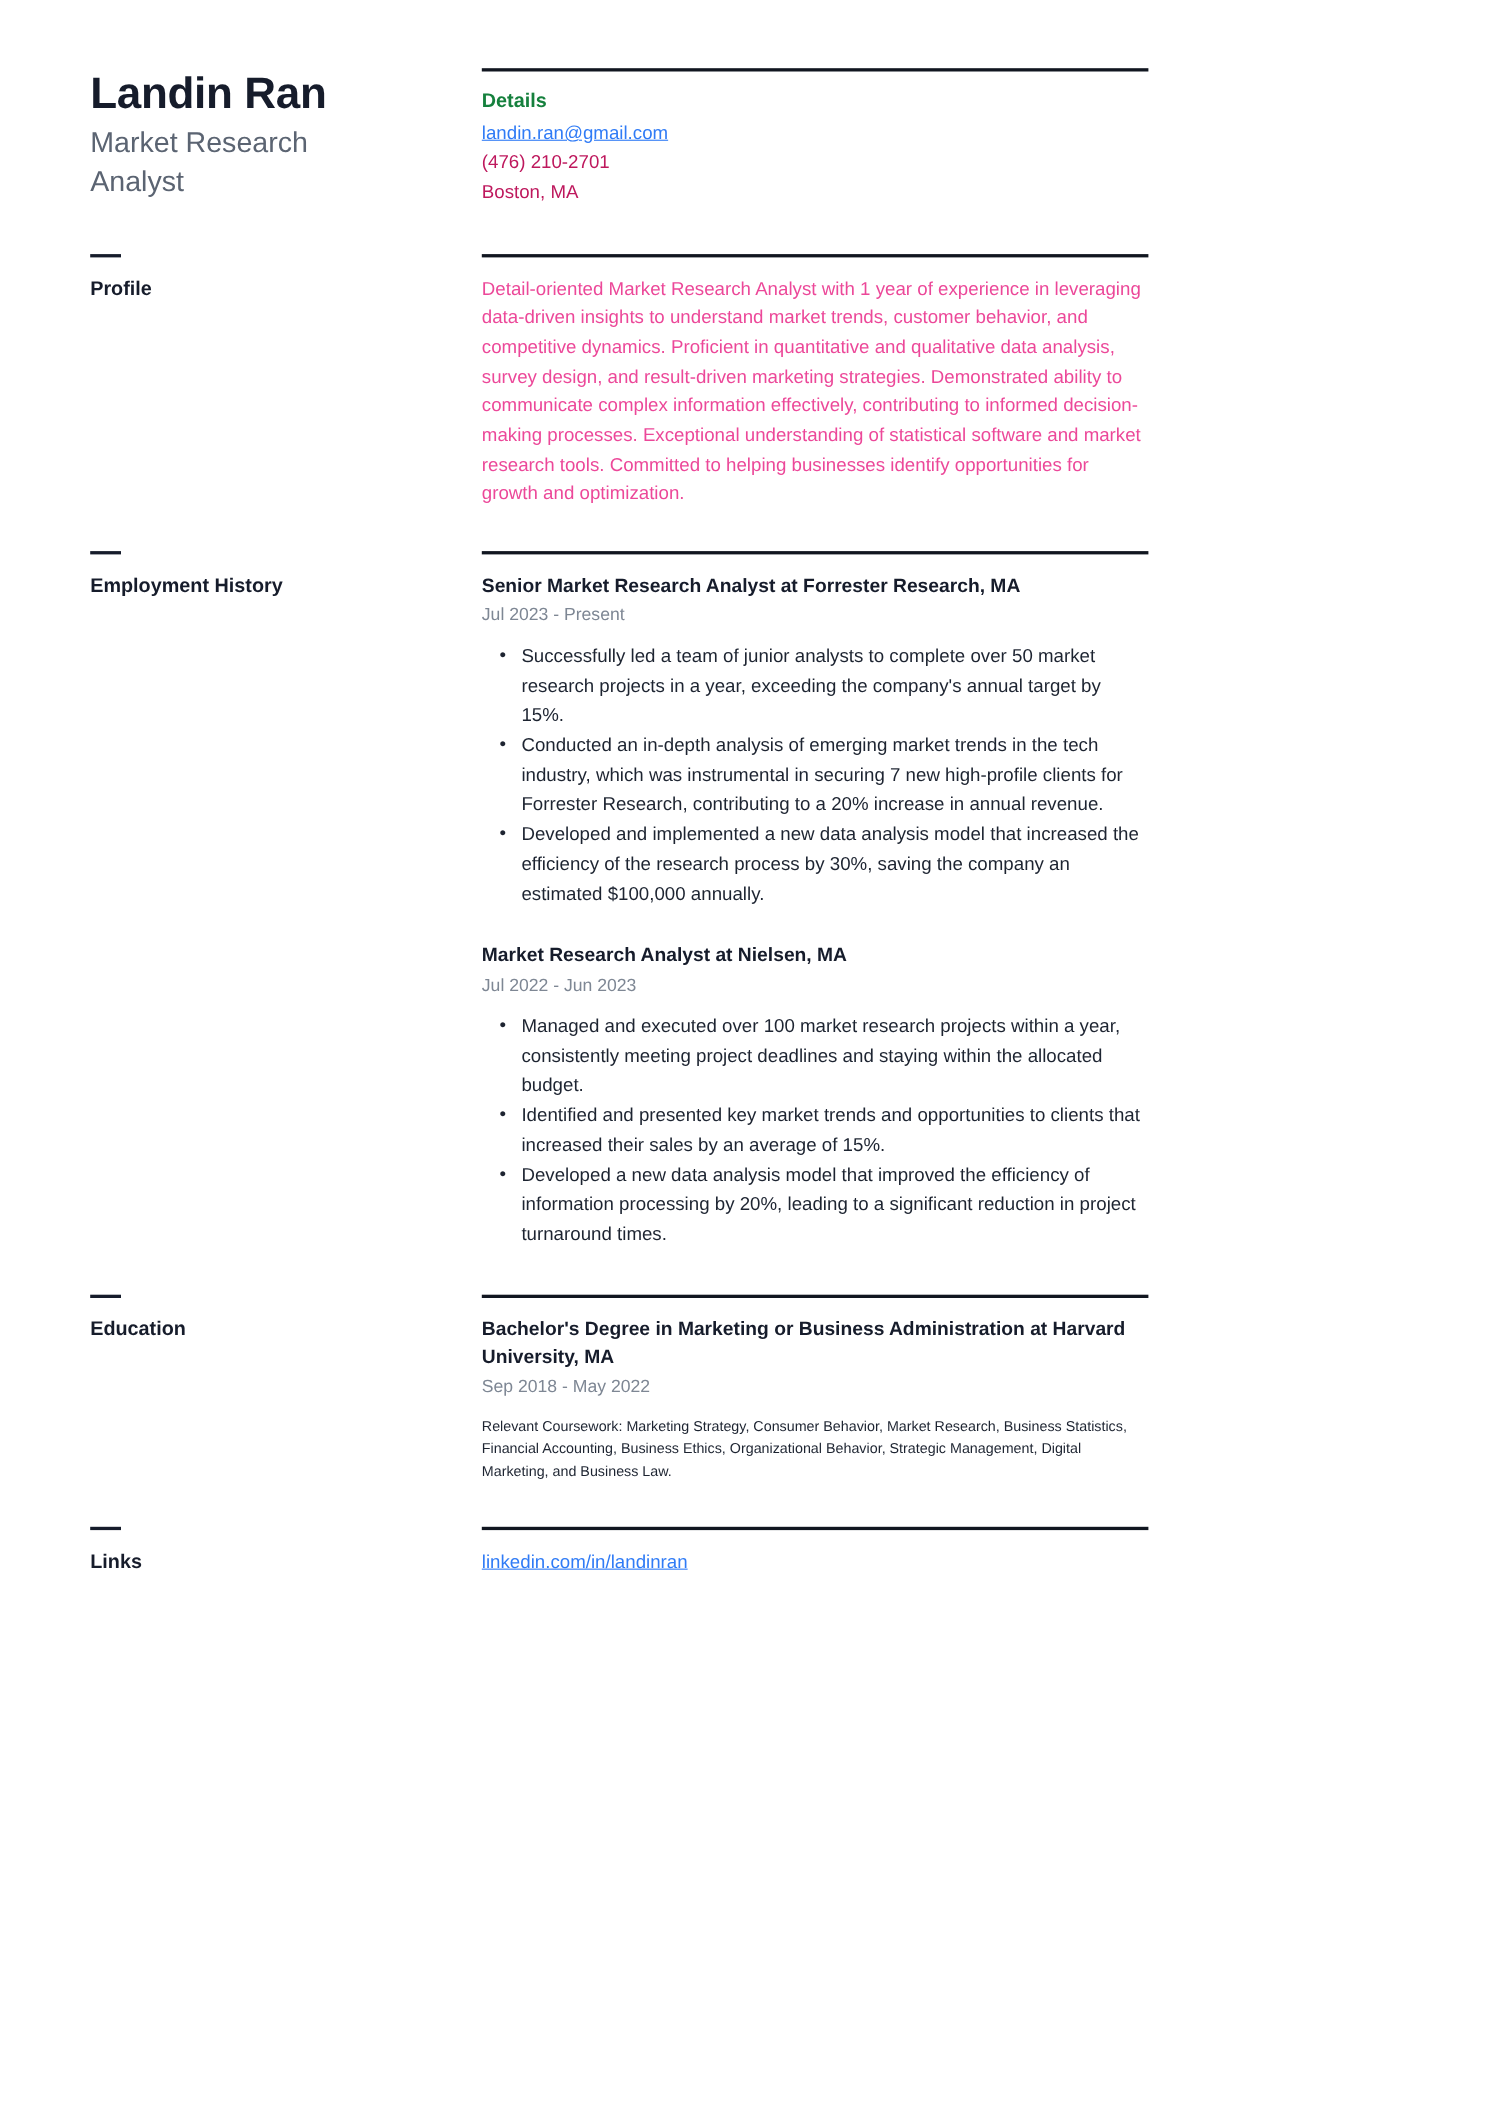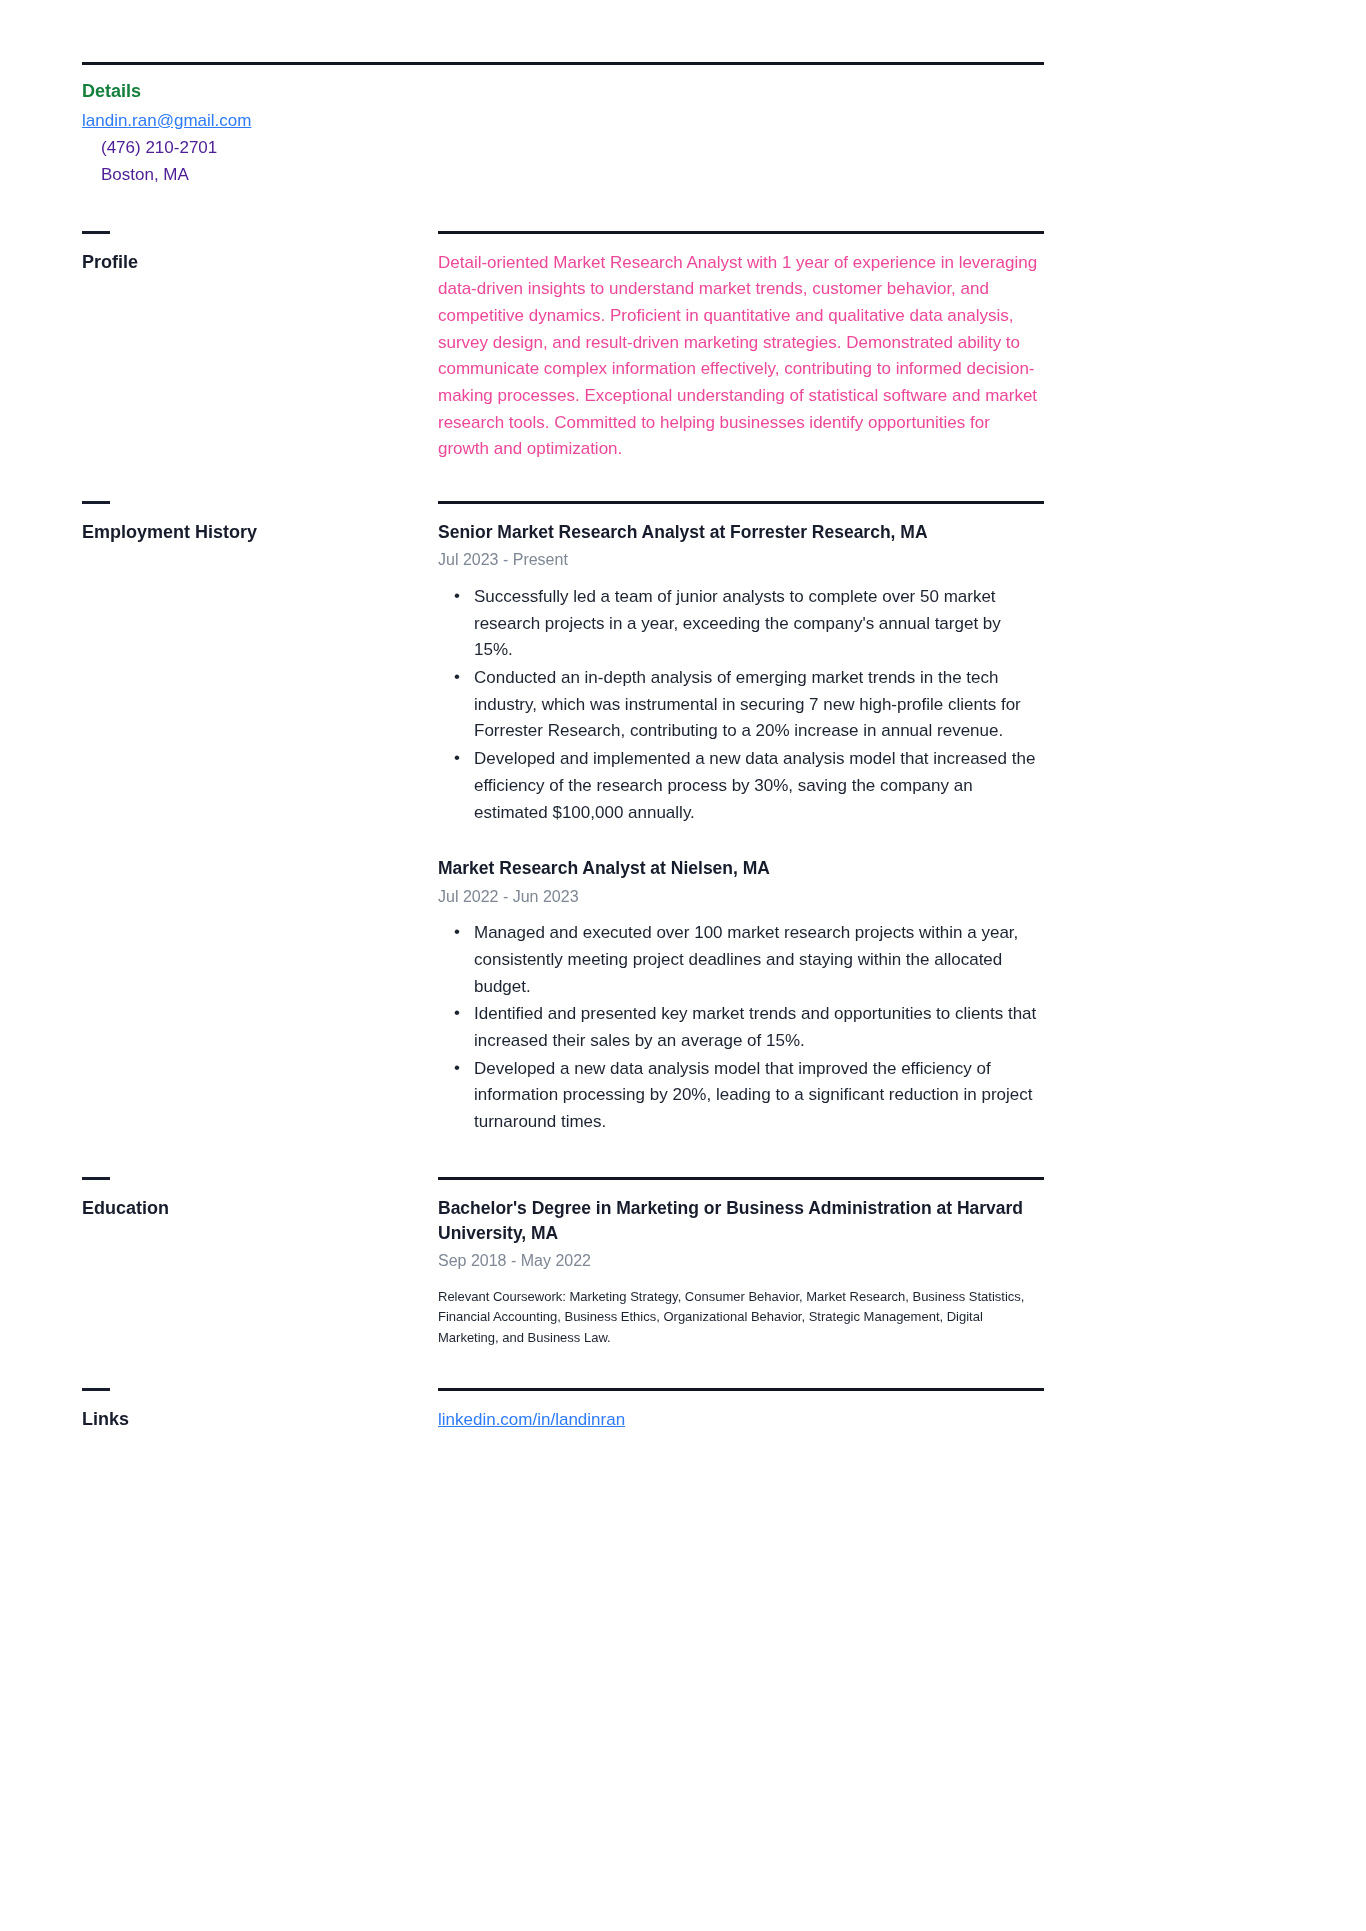--- a/index.html
+++ b/index.html
@@ -87,22 +87,21 @@
   .details-head {
     font-size: 18px;
     font-weight: bold;
     color: #15803d;
     margin-bottom: 6px;
   }
 
   .detail-line {
     font-size: 17px;
     line-height: 1.58;
-    color: #4c1d95;
-    margin-left: 19px;
+    color: #be185d;
   }
 
   a.link {
     color: #2f7bf6;
     text-decoration: underline;
     font-size: 17px;
     line-height: 1.58;
     word-break: break-word;
   }
 
@@ -167,20 +166,26 @@
   .gap-emp     { height: 38px; }
   .gap-edu     { height: 40px; }
   .gap-links   { height: 40px; }
 </style>
 </head>
 <body>
 
 <div class="page">
 
   <div class="section">
+    <div class="sec-label-col">
+      <div class="name-block">
+        <div class="name">Landin Ran</div>
+        <div class="job-title">Market Research<br>Analyst</div>
+      </div>
+    </div>
     <div class="sec-body-col">
       <div class="rule"></div>
       <div class="body-inner">
         <div class="details-head">Details</div>
         <div>
           <a class="link" href="#">landin.ran@gmail.com</a>
         </div>
         <div class="detail-line">(476) 210-2701</div>
         <div class="detail-line">Boston, MA</div>
       </div>

